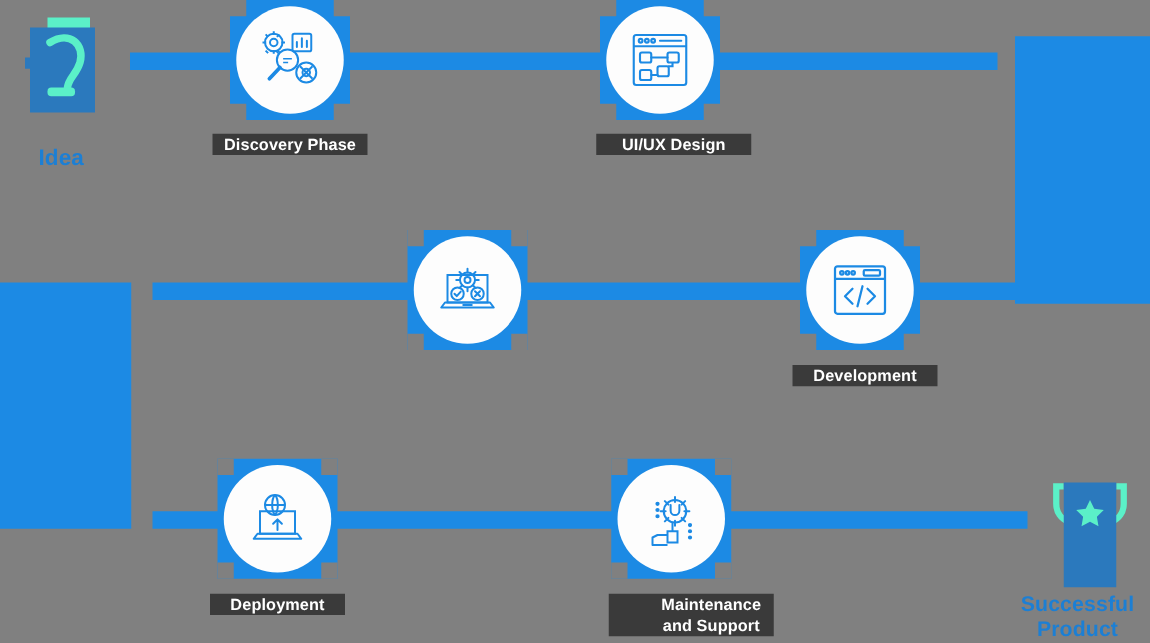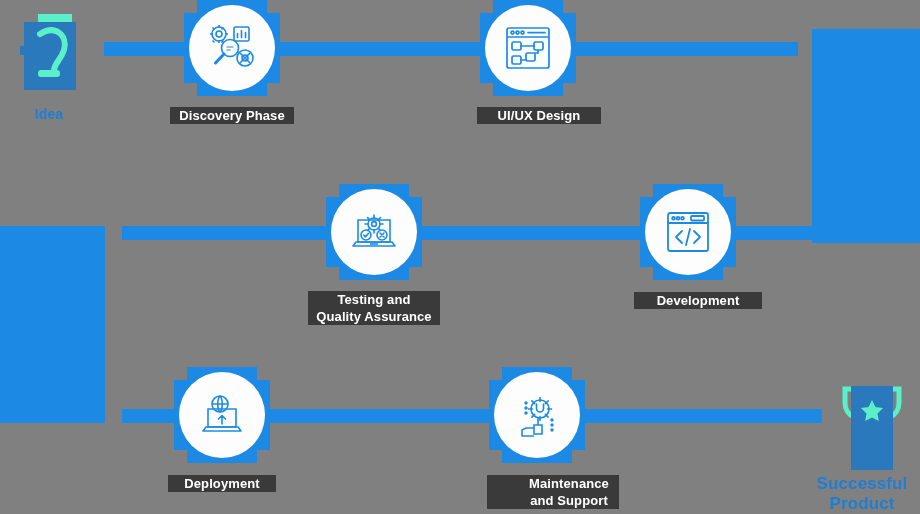--- a/index.html
+++ b/index.html
@@ -84,21 +84,21 @@
 
       <rect x="24" y="6" width="34" height="9" fill="#5bf0c8"></rect>
 
       <rect x="10" y="14" width="52" height="68" fill="#2b79bd"></rect>
 
       <path d="M26 26 C42 16 54 28 50 42 C47 52 41 54 40 62" fill="none" stroke="#5bf0c8" stroke-width="6" stroke-linecap="round"></path>
 
       <rect x="24" y="62" width="22" height="7" rx="3" fill="#5bf0c8"></rect>
     </svg>
   </div>
-  <div class="label blue plain" style="left:4px;top:106px;width:90px;font-size:14px;">Idea</div>
+  <div class="label blue plain" style="left:4px;top:118px;width:90px;font-size:18px;">Idea</div>
 
   <div class="node" style="left:184px;top:0px;width:96px;height:96px;">
     <div class="badge">
       <span class="notch n-tl"></span>
       <span class="notch n-tr"></span>
       <span class="notch n-bl"></span>
       <span class="notch n-br"></span>
       <div class="disc">
         <svg width="50" height="50" viewBox="0 0 50 50">
           <g fill="none" stroke="#1c8ae4" stroke-width="1.6">
@@ -164,22 +164,20 @@
             <path d="M24 5v3M24 20v3M15 14h3M30 14h3M17.6 7.6l2.2 2.2M30.4 7.6l-2.2 2.2M17.6 20.4l2.2-2.2M30.4 20.4l-2.2-2.2" stroke-linecap="round"></path>
             <circle cx="16" cy="25" r="5"></circle>
             <path d="M13.6 25l1.8 1.9 3.2-3.6" stroke-linecap="round" stroke-linejoin="round"></path>
             <circle cx="32" cy="25" r="5"></circle>
             <path d="M30 23l4 4M34 23l-4 4" stroke-linecap="round"></path>
           </g>
         </svg>
       </div>
     </div>
   </div>
-  <div class="label" style="left:308px;top:291px;width:132px;">Testing and
-Quality Assurance</div>
 
   <div class="node" style="left:640px;top:184px;width:96px;height:96px;">
     <div class="badge">
       <span class="notch n-tl"></span>
       <span class="notch n-tr"></span>
       <span class="notch n-bl"></span>
       <span class="notch n-br"></span>
       <div class="disc">
         <svg width="46" height="44" viewBox="0 0 46 44">
           <g fill="none" stroke="#1c8ae4" stroke-width="1.8">
@@ -188,21 +186,21 @@
             <circle cx="8.5" cy="8.2" r="1.4"></circle>
             <circle cx="13" cy="8.2" r="1.4"></circle>
             <circle cx="17.5" cy="8.2" r="1.4"></circle>
             <rect x="26" y="6" width="13" height="4.5" rx="1"></rect>
             <path d="M17 21l-6 6 6 6M29 21l6 6-6 6M25 19l-4 16" stroke-linecap="round" stroke-linejoin="round"></path>
           </g>
         </svg>
       </div>
     </div>
   </div>
-  <div class="label" style="left:634px;top:292px;width:128px;">Development</div>
+  <div class="label" style="left:634px;top:292px;width:116px;">Development</div>
 
   <div class="node" style="left:174px;top:367px;width:96px;height:96px;">
     <div class="badge">
       <span class="notch n-tl"></span>
       <span class="notch n-tr"></span>
       <span class="notch n-bl"></span>
       <span class="notch n-br"></span>
       <div class="disc">
         <svg width="48" height="44" viewBox="0 0 48 44">
           <g fill="none" stroke="#1c8ae4" stroke-width="1.6">

